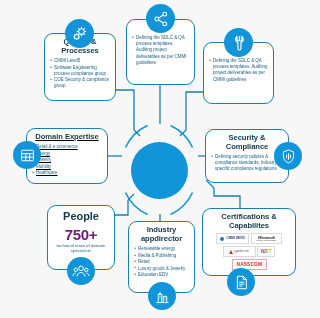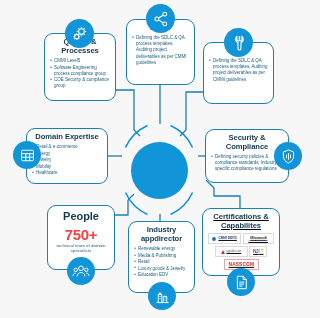--- a/index.html
+++ b/index.html
@@ -89,36 +89,36 @@
 
   #card-sepg{left:126px;top:19px;width:69px;height:66px;}
   #badge-sepg{left:146px;top:4px;width:29px;height:29px;}
 
   #card-coe{left:203px;top:42px;width:71px;height:62px;}
   #badge-coe{left:224px;top:28px;width:29px;height:29px;}
 
   #card-security{left:205px;top:129px;width:84px;height:54px;}
   #badge-security{left:274px;top:142px;width:28px;height:28px;}
 
-  #card-certs{left:202px;top:208px;width:78px;height:68px;text-decoration:underline;}
+  #card-certs{left:202px;top:208px;width:94px;height:68px;}
   #badge-certs{left:227px;top:268px;width:28px;height:28px;}
 
   #card-industry{left:128px;top:221px;width:67px;height:72px;}
   #badge-industry{left:148px;top:282px;width:28px;height:28px;}
 
   #card-people{left:47px;top:205px;width:68px;height:65px;}
   #badge-people{left:67px;top:257px;width:28px;height:28px;}
 
-  #card-domain{left:26px;top:128px;width:82px;height:56px;}
+  #card-domain{left:26px;top:128px;width:82px;height:56px;text-decoration:underline;}
   #badge-domain{left:13px;top:141px;width:28px;height:28px;}
 
   
   #card-people .title{font-size:11px;margin-bottom:4px;}
   .people-num{
-    color:#ef4444;
+    color:#701a75;
     font-size:15px;
     font-weight:bold;
     text-align:center;
     line-height:1;
     margin:1px 0 1px 0;
     letter-spacing:-0.3px;
   }
   .people-sub{
     color:#1b5d80;
     font-size:4.4px;

